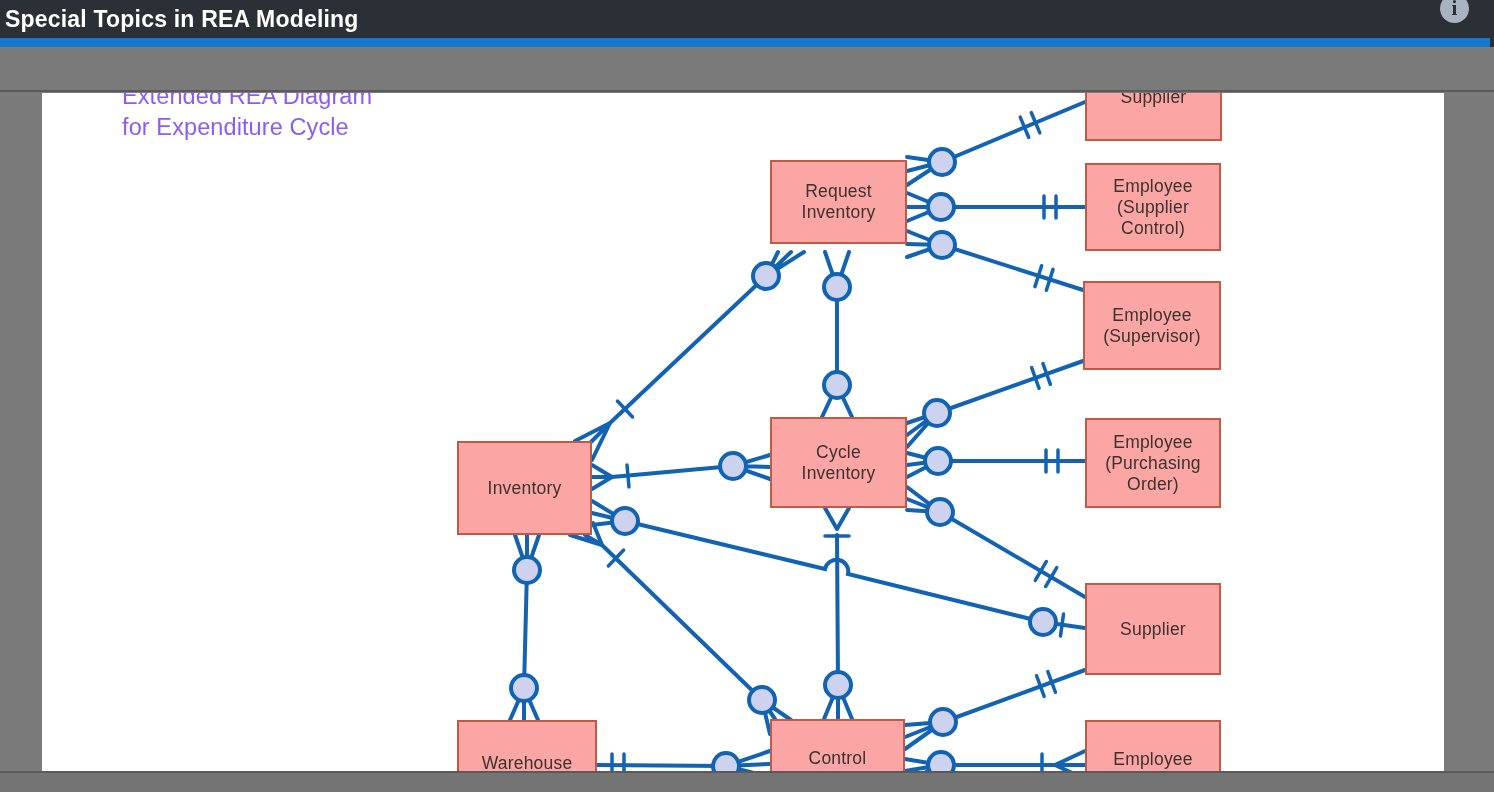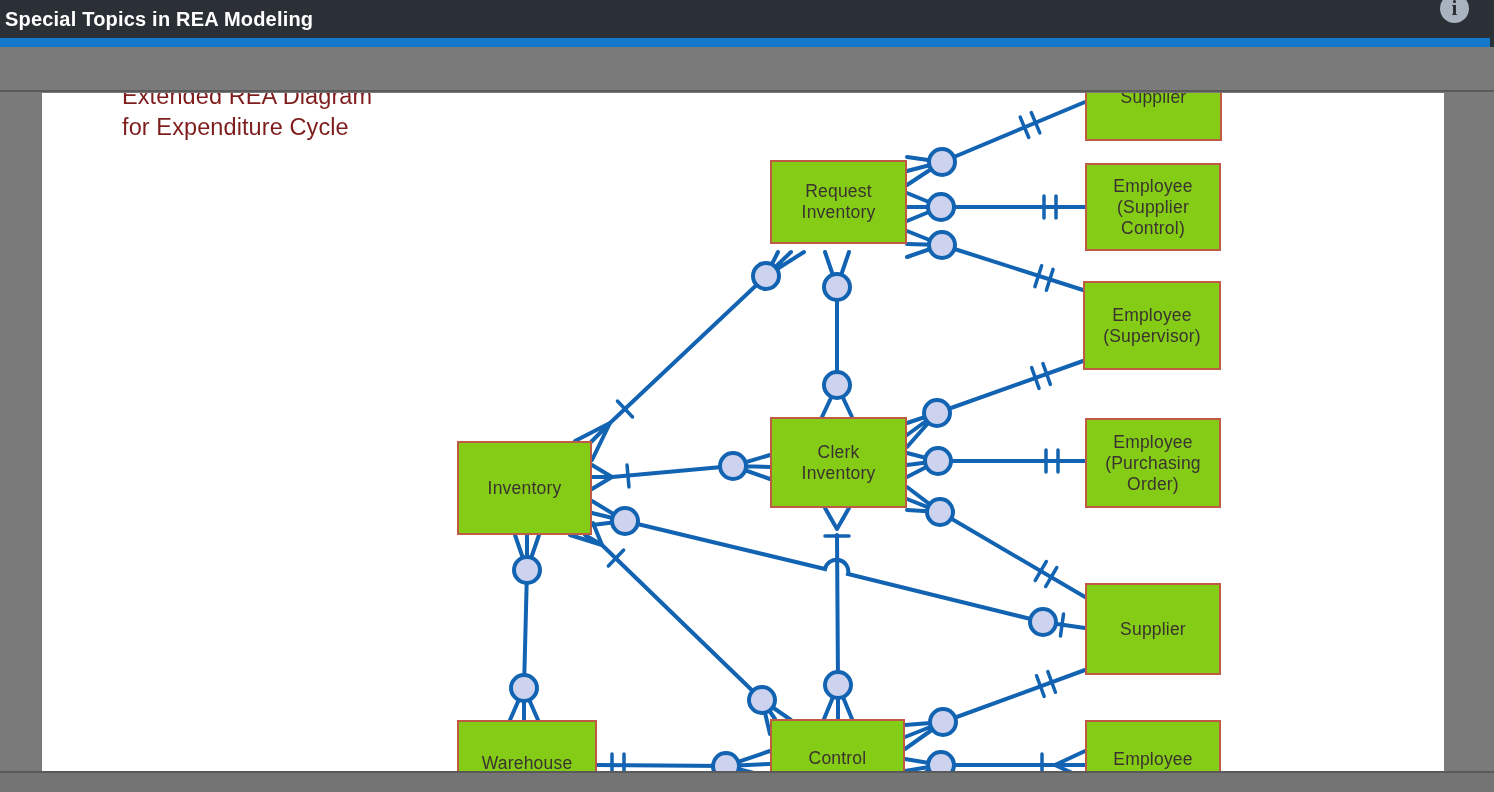--- a/index.html
+++ b/index.html
@@ -7,48 +7,48 @@
     width:1494px;height:792px;overflow:hidden;position:relative;
     background:#7a7a7a;
     font-family:"Liberation Sans", sans-serif;
   }
   
   .app-header{
     position:absolute;left:0;top:0;width:1494px;height:38px;
     background:#2b3036;display:flex;align-items:center;
   }
   .app-header .title{
-    color:#ffffff;font-size:20px;font-weight:700;padding-left:5px;letter-spacing:.2px;
+    color:#ffffff;font-size:23px;font-weight:700;padding-left:5px;letter-spacing:.2px;
   }
   .info-btn{
     position:absolute;right:25px;top:-6px;width:29px;height:29px;border-radius:50%;
     background:#a9b3bf;display:flex;align-items:center;justify-content:center;
     color:#2b3036;font-family:"Liberation Serif", serif;font-weight:700;
     font-size:21px;line-height:29px;cursor:pointer;
   }
   .accent-bar{position:absolute;left:0;top:38px;width:1494px;height:9px;background:#1478cd;}
   .right-edge{position:absolute;right:0;top:0;width:4px;height:47px;background:#2b3036;}
   .toolbar{position:absolute;left:0;top:47px;width:1494px;height:43px;background:#7a7a7a;border-bottom:2px solid #5a5a5a;}
   .bottom-bar{position:absolute;left:0;top:771px;width:1494px;height:21px;background:#747474;border-top:2px solid #5a5a5a;}
 
   
   .slide{
     position:absolute;left:42px;top:93px;width:1402px;height:678px;
     background:#ffffff;overflow:hidden;
   }
   .slide-title{
     position:absolute;left:80px;top:-12px;
-    font-size:23.5px;line-height:31px;color:#7f1d1d;font-weight:500;letter-spacing:.1px;
+    font-size:23.5px;line-height:31px;color:#8b5cf6;font-weight:500;letter-spacing:.1px;
   }
   svg.connections{position:absolute;left:0;top:0;}
 
   
   .entity{
     position:absolute;box-sizing:border-box;
-    background:#84cc16;border:2.5px solid #bf5b45;
+    background:#fca5a5;border:2.5px solid #bf5b45;
     display:flex;flex-direction:column;align-items:center;justify-content:center;
     text-align:center;color:#3a332f;font-size:17.5px;line-height:21px;letter-spacing:.2px;
   }
   .entity.clipped{justify-content:flex-start;}
 </style>
 </head>
 <body>
 
 <div class="app-header">
   <span class="title">Special Topics in REA Modeling</span>
@@ -202,21 +202,21 @@
     <span>Employee</span>
     <span>(Supervisor)</span>
   </div>
 
   <div class="entity" style="left:728px;top:67px;width:137px;height:84px;">
     <span>Request</span>
     <span>Inventory</span>
   </div>
 
   <div class="entity" style="left:728px;top:324px;width:137px;height:91px;">
-    <span>Clerk</span>
+    <span>Cycle</span>
     <span>Inventory</span>
   </div>
 
   <div class="entity" style="left:1043px;top:325px;width:136px;height:90px;">
     <span>Employee</span>
     <span>(Purchasing</span>
     <span>Order)</span>
   </div>
 
   <div class="entity" style="left:415px;top:348px;width:135px;height:94px;">

